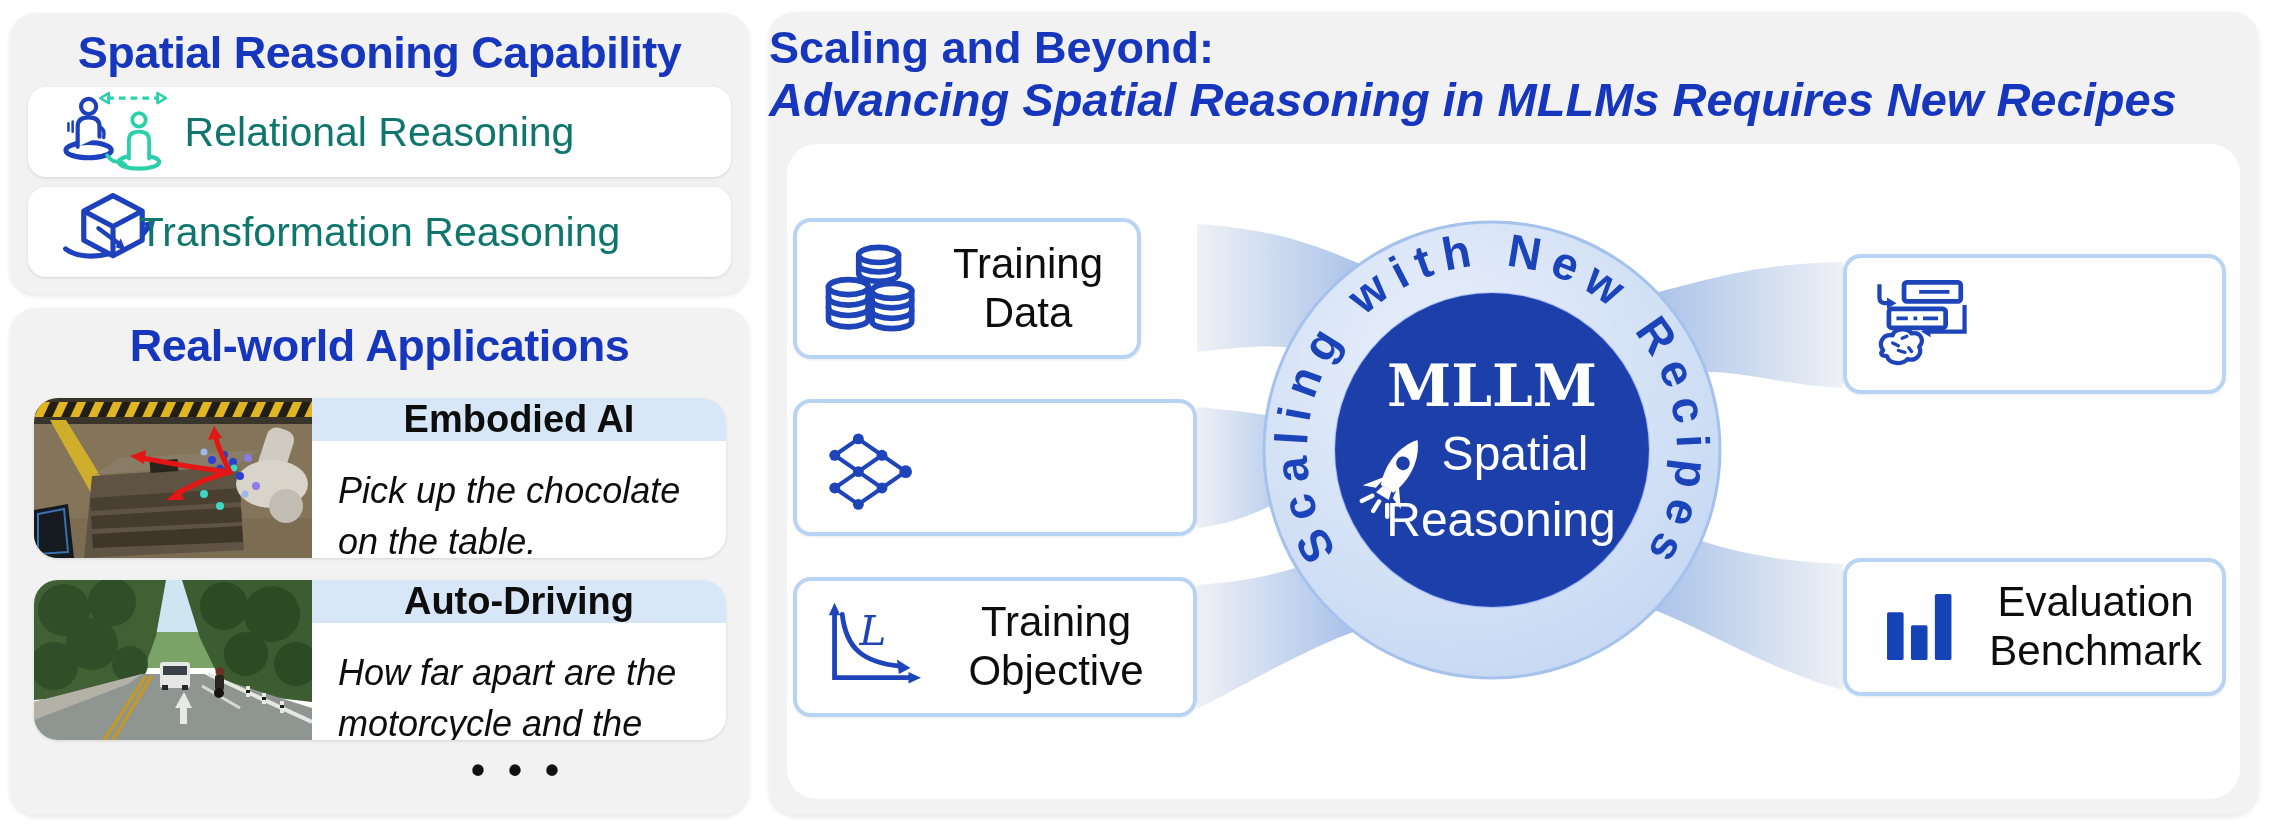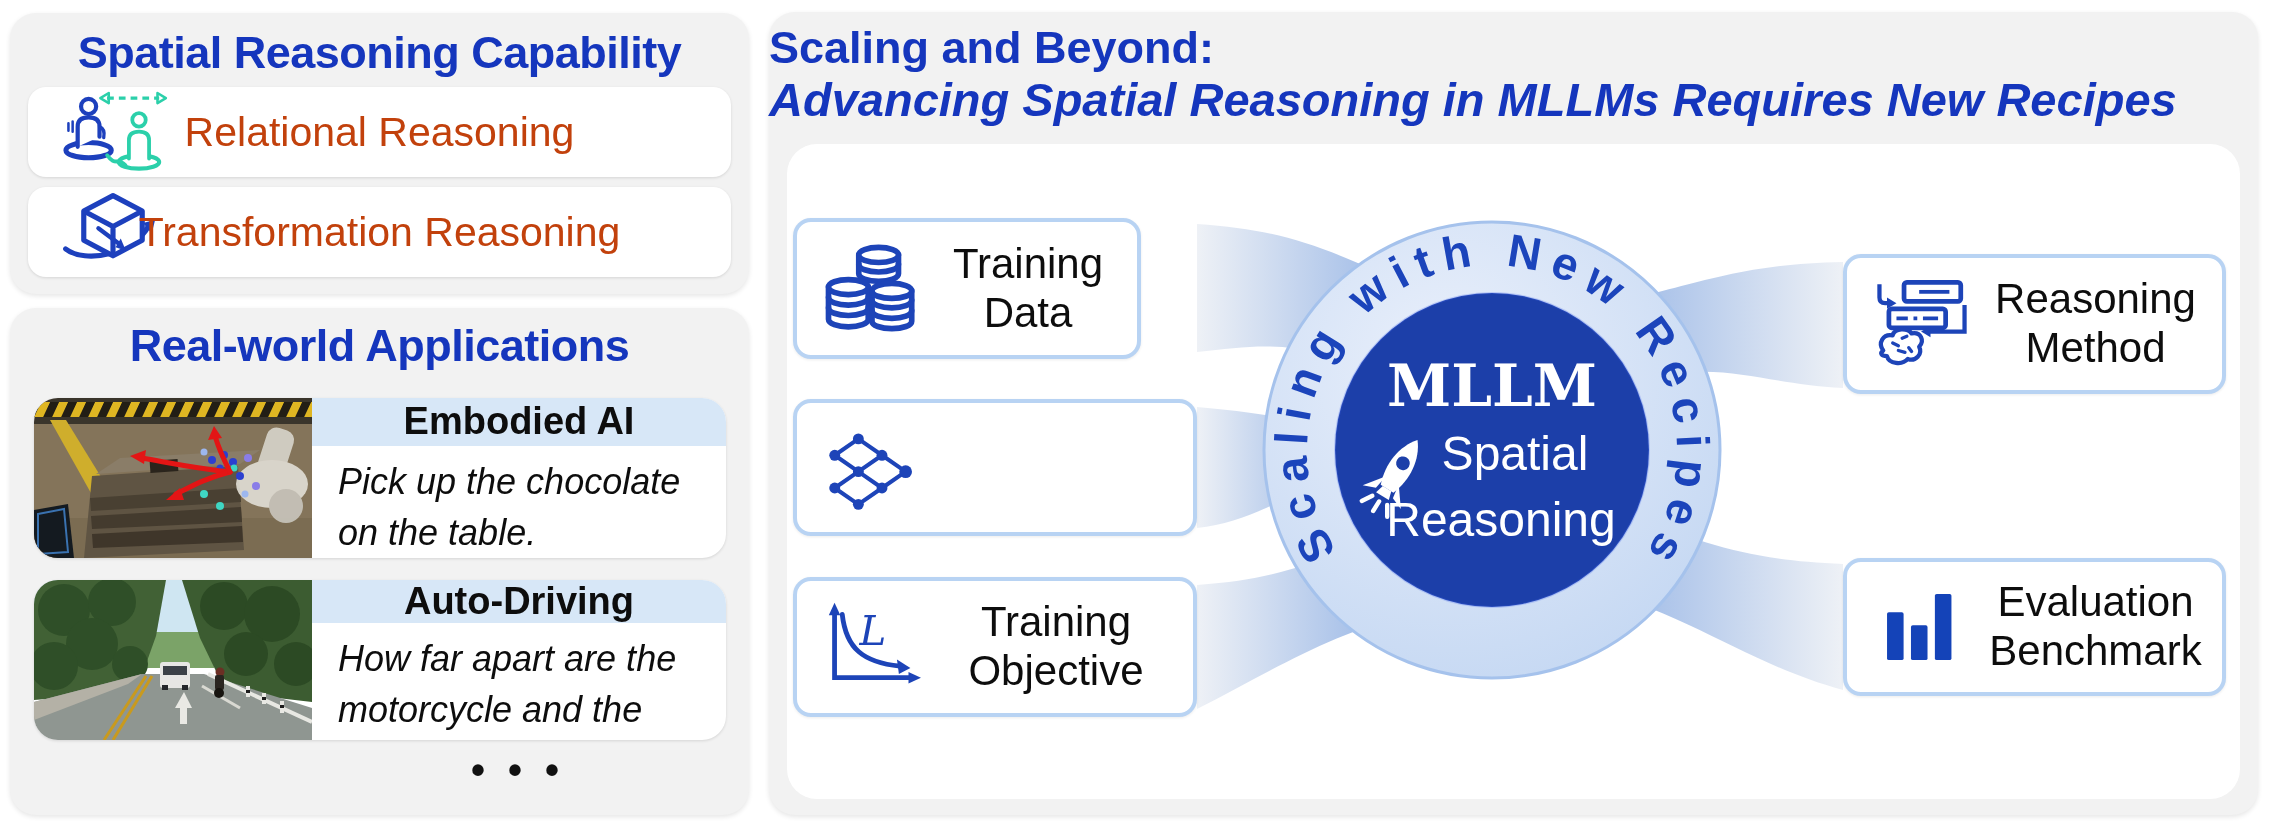--- a/index.html
+++ b/index.html
@@ -14,36 +14,36 @@
   #cap-panel { left:10px; top:13px; width:739px; height:281px; }
   .panel-title { position:absolute; width:100%; text-align:center;
                  color:#1536bd; font-weight:bold; font-size:45px; letter-spacing:-0.5px; }
   #cap-title { top:14px; }
   .cap-row { position:absolute; left:18px; width:703px; height:90px; background:#ffffff;
              border-radius:18px; box-shadow:0 1px 3px rgba(0,0,0,.12); }
   #cap-row-1 { top:74px; }
   #cap-row-2 { top:174px; }
   .cap-icon { position:absolute; left:26px; top:50%; transform:translateY(-50%); }
   .cap-label { position:absolute; inset:0; display:flex; align-items:center; justify-content:center;
-               font-size:41px; color:#c2410c; }
+               font-size:41px; color:#0f766e; }
 
   
   #app-panel { left:10px; top:308px; width:739px; height:507px; }
   #app-title { top:12px; }
   .app-block { position:absolute; left:24px; width:692px; height:160px; background:#ffffff;
                border-radius:24px; overflow:hidden; display:flex;
                box-shadow:0 1px 3px rgba(0,0,0,.12); }
   #app-block-1 { top:90px; }
   #app-block-2 { top:272px; }
   .app-photo { width:278px; height:160px; flex:0 0 278px; }
   .app-photo svg { width:100%; height:100%; display:block; }
   .app-right { flex:1; display:flex; flex-direction:column; }
   .app-heading { height:50px; background:#d7e7f7; display:flex; align-items:center; justify-content:center;
                  font-size:38px; font-weight:bold; color:#0d0d0d; }
-  .app-caption { flex:1; padding:10px 0 0 26px; font-size:36px; font-style:italic; color:#0d0d0d;
+  .app-caption { flex:1; padding:24px 0 0 26px; font-size:36px; font-style:italic; color:#0d0d0d;
                  line-height:1.42; width:400px; }
   .dots { position:absolute; top:440px; left:302px; width:412px; text-align:center;
           font-size:40px; font-weight:bold; color:#111; letter-spacing:6px; }
 
   
   #scale-panel { left:769px; top:12px; width:1489px; height:803px; }
   .sp-title { position:absolute; width:100%; text-align:left; color:#1536bd; font-weight:bold; }
   #sp-title1 { top:10px; font-size:45px; }
   #sp-title2 { top:60px; font-size:47px; font-style:italic; }
   #sp-white { position:absolute; left:18px; top:132px; width:1453px; height:655px;
@@ -363,23 +363,20 @@
           <g fill="#1d44b8">
             <polygon points="28,28 18,22 18,34"></polygon>
             <polygon points="54,58 64,52 64,64"></polygon>
           </g>
           <path d="M14,78 C8,70 14,60 24,62 C26,54 40,54 44,60 C54,58 58,68 52,74 C56,82 48,90 40,87 C34,94 20,92 18,84 C12,84 10,81 14,78 Z" fill="none" stroke="#1d44b8" stroke-width="4.5" stroke-linejoin="round"></path>
           <g stroke="#1d44b8" stroke-width="3.5" stroke-linecap="round">
             <path d="M24,70 l6,3 M34,65 l5,-2 M30,78 l7,2 M41,75 l3,4"></path>
           </g>
         </svg>
       </span>
-      <span class="factor-label">
-          <span>Reasoning Method</span>
-        </span>
     </div>
 
     <div class="factor-box" id="b-eval">
       <span class="factor-icon">
         <svg width="96" height="92" viewBox="0 0 100 100">
           <g fill="#1443b8">
             <rect x="12" y="34" width="18" height="52" rx="2"></rect>
             <rect x="38" y="48" width="18" height="38" rx="2"></rect>
             <rect x="64" y="14" width="18" height="72" rx="2"></rect>
           </g>

